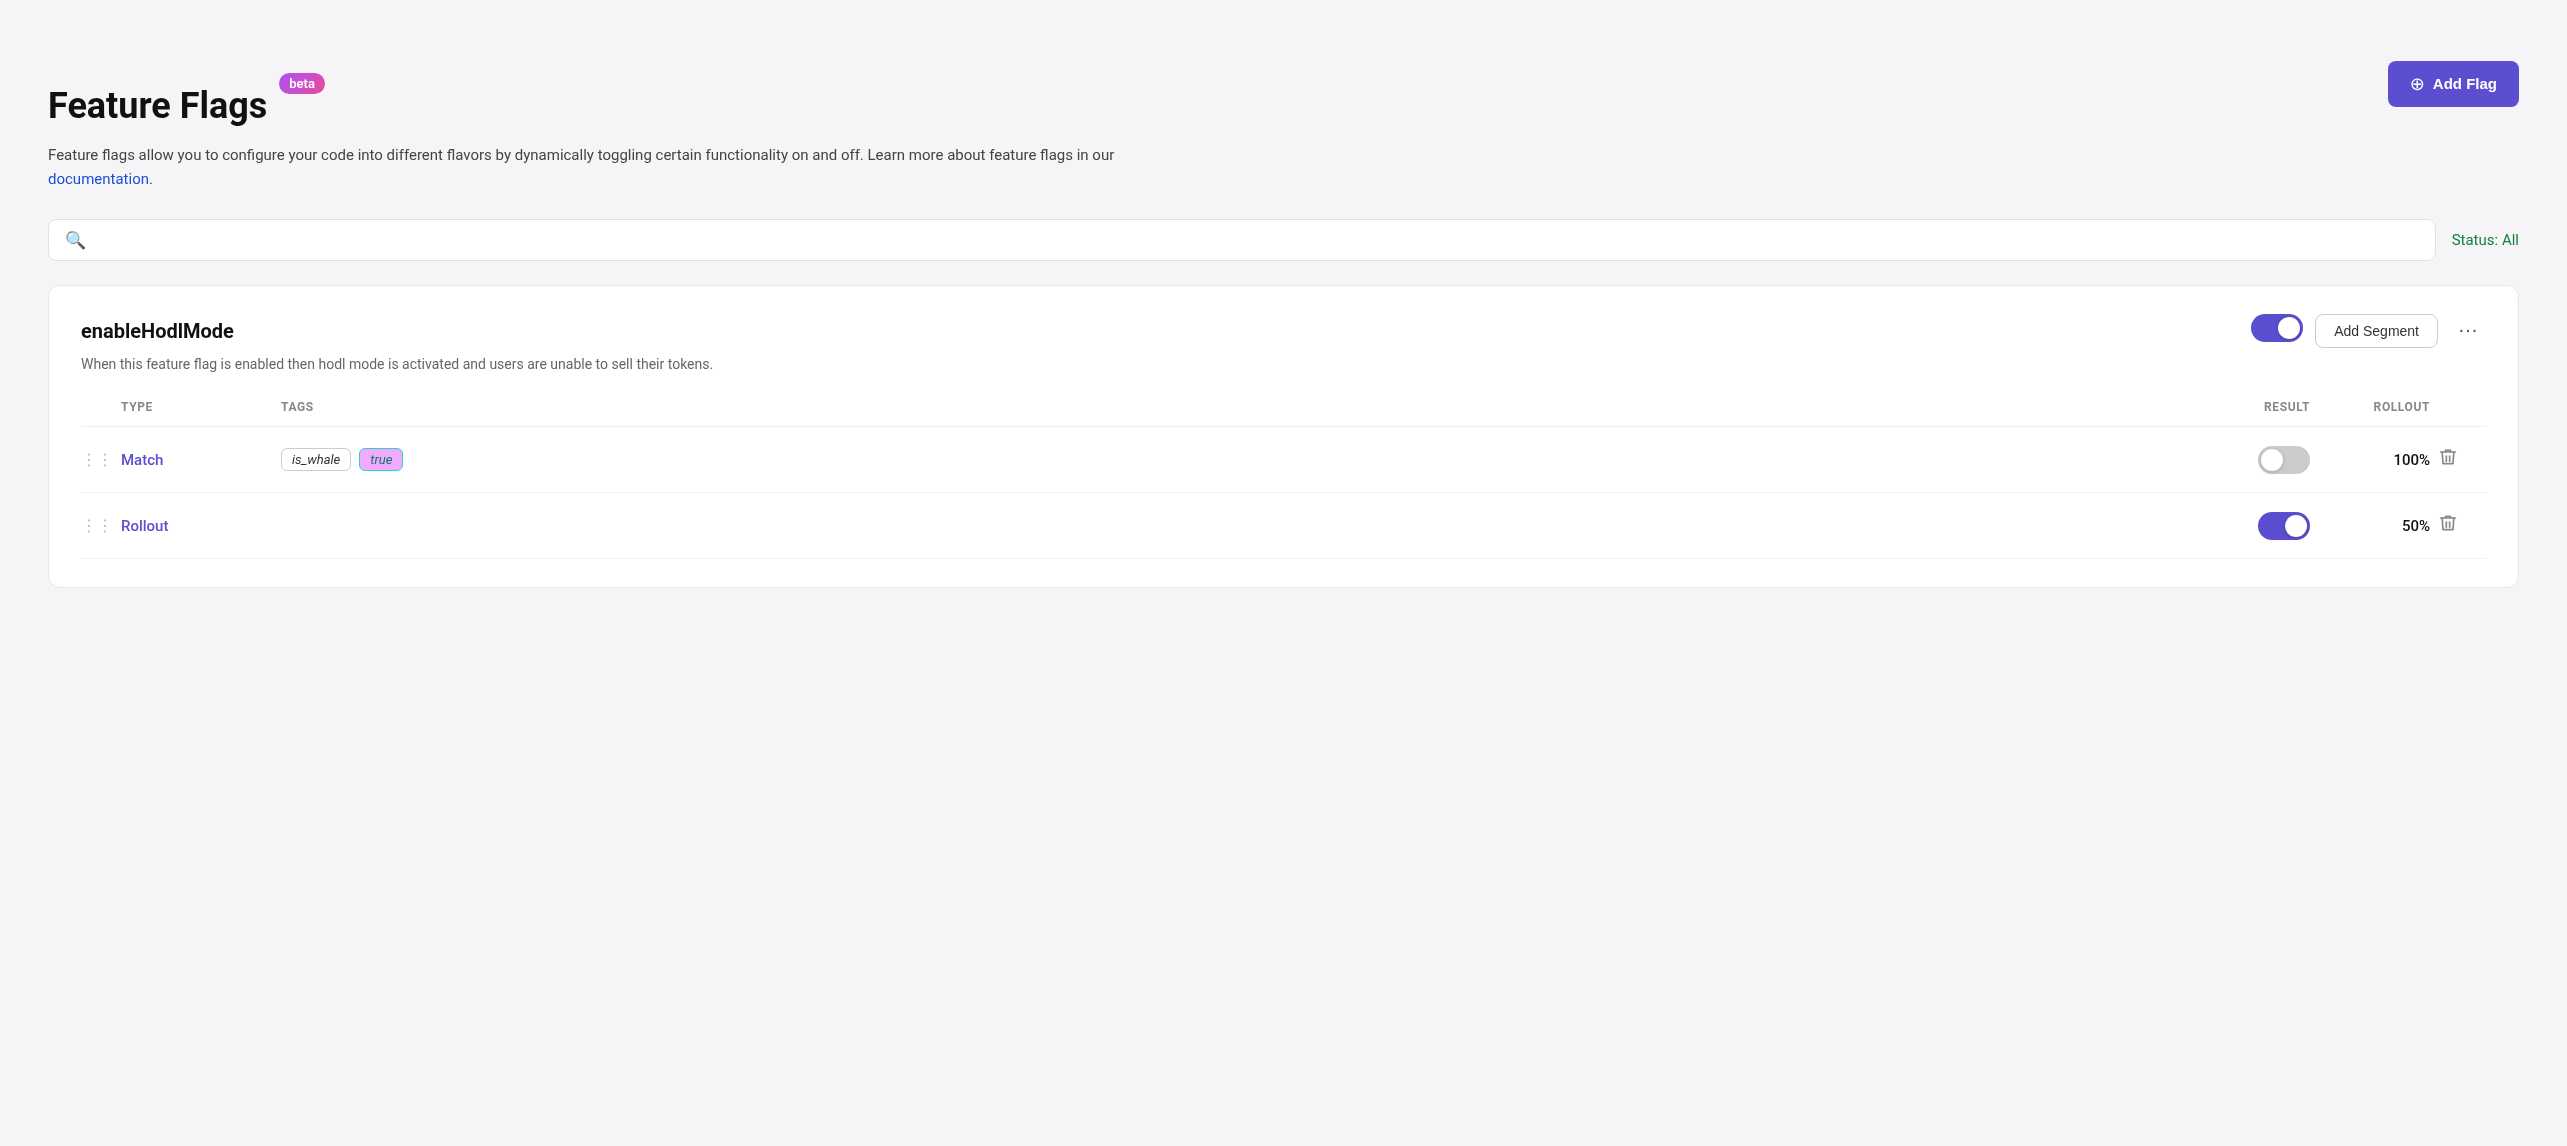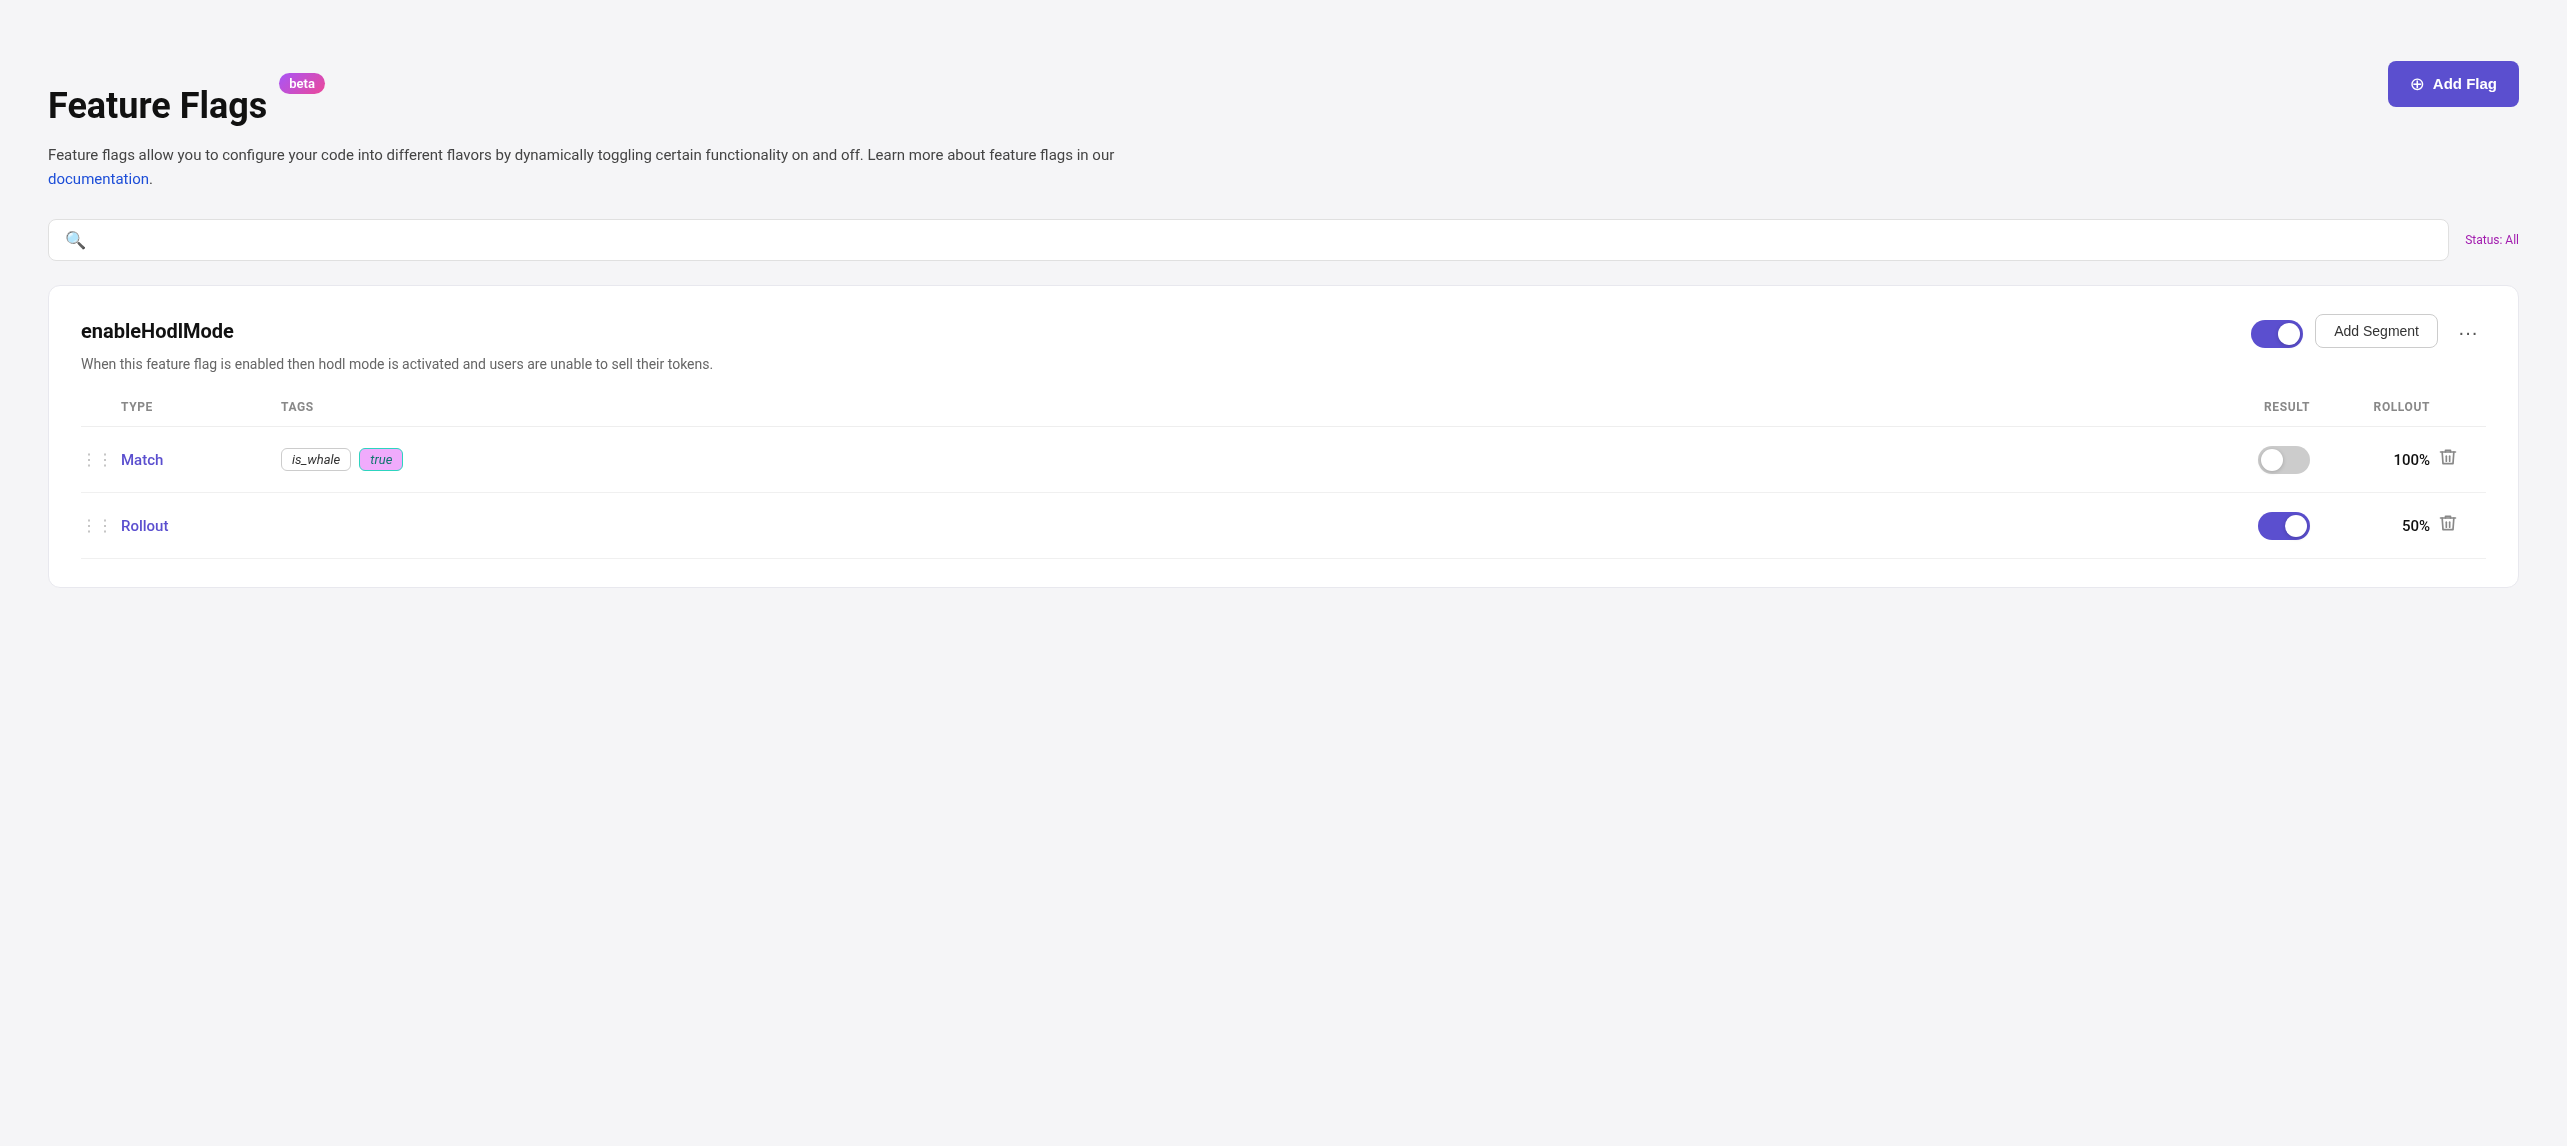--- a/index.html
+++ b/index.html
@@ -91,23 +91,23 @@
     }
     .search-input {
       border: none;
       outline: none;
       font-size: 15px;
       color: #333;
       background: transparent;
       width: 100%;
     }
     .status-filter {
-      font-size: 12px;
+      font-size: 15px;
       font-weight: 600;
-      color: #a21caf;
+      color: #15803d;
       white-space: nowrap;
     }
     .status-filter span {
       font-weight: 400;
     }
 
     
     .flag-card {
       background: white;
       border-radius: 12px;
@@ -122,21 +122,21 @@
       justify-content: space-between;
       margin-bottom: 8px;
     }
     .flag-name {
       font-size: 20px;
       font-weight: 700;
       color: #111;
     }
     .flag-actions {
       display: flex;
-      align-items: flex-end;
+      align-items: flex-start;
       gap: 12px;
     }
     .flag-description {
       font-size: 14px;
       color: #666;
       margin-bottom: 28px;
     }
 
     
     .toggle {

